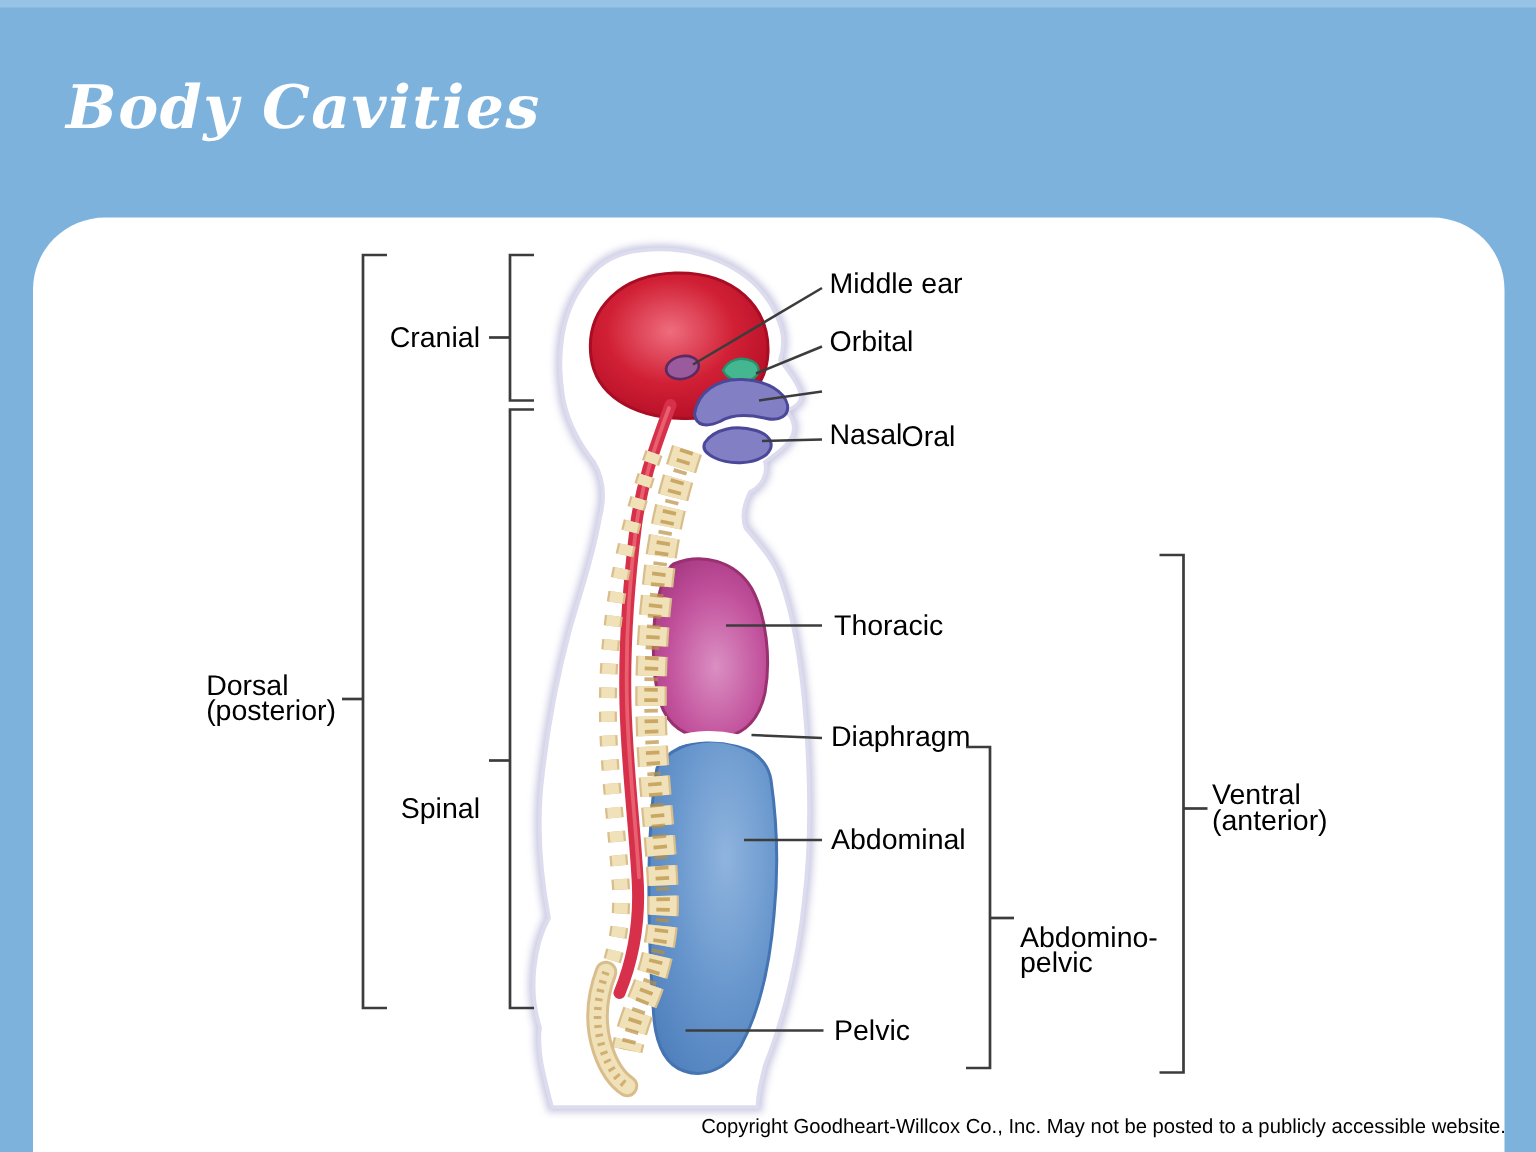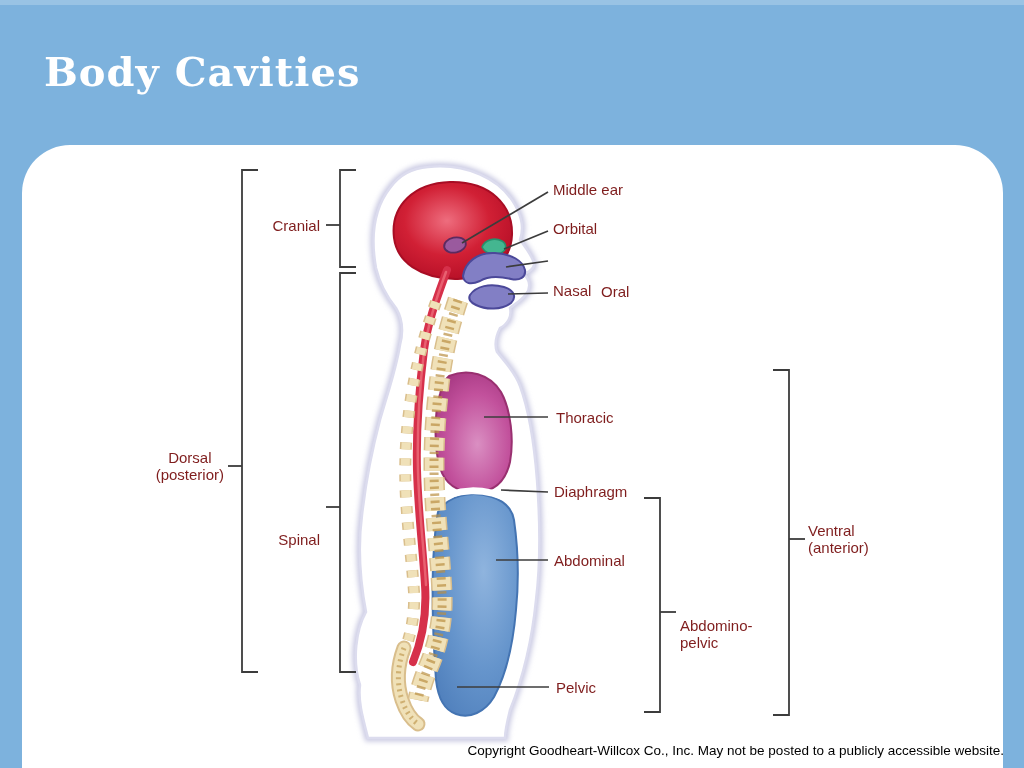--- a/index.html
+++ b/index.html
@@ -9,36 +9,36 @@
     background:#7DB2DD;
     font-family:"Liberation Sans", sans-serif;
   }
   .top-highlight {
     position:absolute; left:0; top:0; width:1024px; height:5px;
     background:rgba(255,255,255,0.22);
   }
   .slide-title {
     position:absolute; left:44px; top:48px;
     font-family:"DejaVu Serif","Liberation Serif",serif;
-    font-weight:bold;
+    font-style:italic; font-weight:bold;
     font-size:40px; color:#FFFFFF; letter-spacing:1px;
   }
   .content-panel {
     position:absolute; left:22px; top:145px; width:981px; height:623px;
     background:#FFFFFF;
     border-radius:48px 48px 0 0;
   }
   .figure-layer {
     position:absolute; left:0; top:0; width:1024px; height:768px;
   }
   .diagram-label {
-    position:absolute; font-size:15px; line-height:17px; color:#7f1d1d;
+    position:absolute; font-size:19px; line-height:17px; color:#000000;
     white-space:nowrap;
   }
-  .diagram-label.right-align { text-align:center; }
+  .diagram-label.right-align { text-align:left; }
   
   .lbl-cranial   { right:704px; top:217px; }
   .lbl-dorsal    { right:800px; top:449px; }
   .lbl-spinal    { right:704px; top:499px;margin-top:32px; }
   
   .lbl-middle-ear { left:553px; top:181px; }
   .lbl-orbital    { left:553px; top:220px; }
   .lbl-nasal      { left:553px; top:250px;margin-top:32px; }
   .lbl-oral       { left:553px; top:283px;margin-left:48px; }
   .lbl-thoracic   { left:556px; top:409px; }

